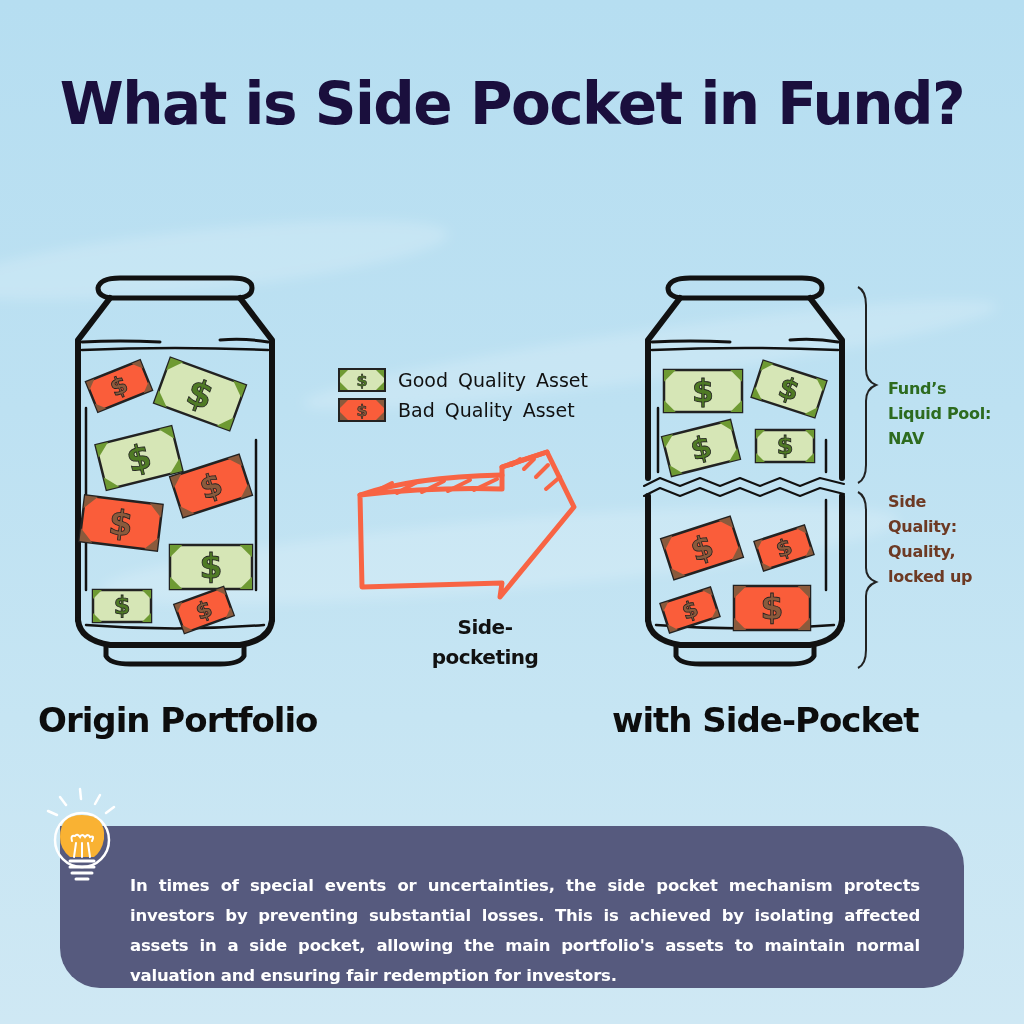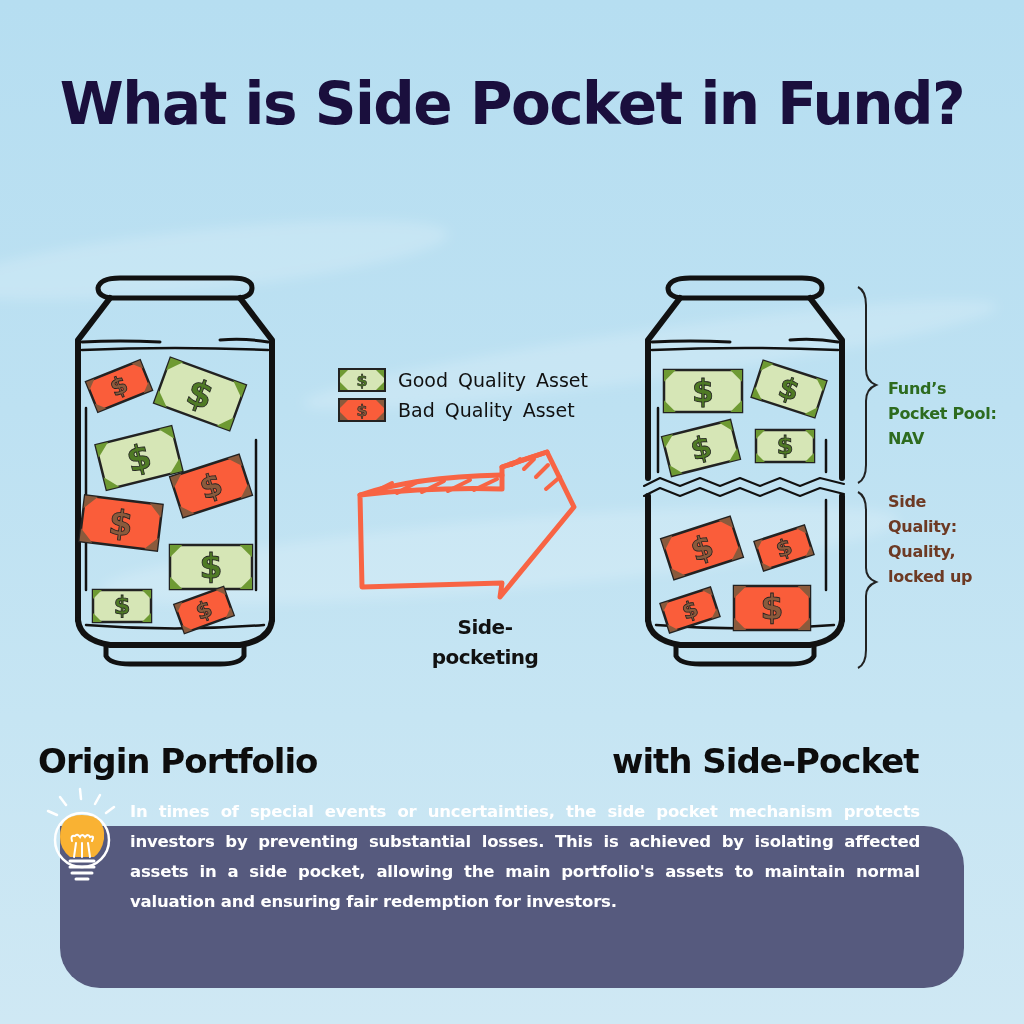--- a/index.html
+++ b/index.html
@@ -10,21 +10,21 @@
   }
   .streak { position:absolute; background:rgba(255,255,255,0.18); border-radius:50%; filter:blur(6px); }
   .title {
     position:absolute; left:0; top:70px; width:1024px; text-align:center;
     font-family:"DejaVu Sans", sans-serif; font-weight:bold;
     font-size:58px; letter-spacing:-1.5px; color:#1a0f3d;
   }
   .jar { position:absolute; }
   .caption {
     position:absolute; font-family:"DejaVu Sans", sans-serif; font-weight:bold;
-    font-size:34px; letter-spacing:-1px; color:#0d0d0d;margin-top:41px;
+    font-size:34px; letter-spacing:-1px; color:#0d0d0d;
   }
   .legend { position:absolute; left:338px; top:365px; }
   .legend-row { display:flex; align-items:center; height:30px; }
   .legend-row svg { margin-right:12px; }
   .legend-label { font-family:"DejaVu Sans", sans-serif; font-size:19px; color:#111; word-spacing:4px; }
   .arrow { position:absolute; left:352px; top:437px; }
   .arrow-label {
     position:absolute; left:420px; top:612px; width:130px; text-align:center;
     font-family:"DejaVu Sans", sans-serif; font-weight:bold; font-size:20px; line-height:30px; color:#111;
     letter-spacing:-0.5px;
@@ -36,21 +36,21 @@
   }
   .note-side {
     position:absolute; left:888px; top:489px; font-weight:bold; font-size:16px; line-height:25px;
     color:#6d3a24; font-family:"DejaVu Sans", sans-serif; letter-spacing:-0.3px;
   }
   .info-box {
     position:absolute; left:60px; top:826px; width:904px; height:162px;
     background:#565a7e; border-radius:0 40px 40px 40px;
   }
   .info-text {
-    position:absolute; left:130px; top:797px; width:790px;
+    position:absolute; left:130px; top:871px; width:790px;
     color:#ffffff; font-family:"DejaVu Sans", sans-serif; font-weight:bold;
     font-size:16.5px; line-height:30px; text-align:justify; letter-spacing:-0.2px;
   }
   .bulb { position:absolute; left:40px; top:785px; }
 </style>
 </head>
 <body>
 
 <div class="streak" style="left:-50px;top:230px;width:500px;height:60px;transform:rotate(-6deg);"></div>
 <div class="streak" style="left:300px;top:330px;width:700px;height:50px;transform:rotate(-8deg);"></div>
@@ -274,21 +274,21 @@
 
 <svg class="brace" style="left:852px;top:285px;" width="30" height="200" viewBox="0 0 30 200">
   <path d="M6 2 Q14 6 14 20 L14 84 Q14 96 24 100 Q14 104 14 116 L14 180 Q14 194 6 198" fill="none" stroke="#222" stroke-width="2"></path>
 </svg>
 <svg class="brace" style="left:852px;top:490px;" width="30" height="180" viewBox="0 0 30 180">
   <path d="M6 2 Q14 6 14 20 L14 78 Q14 88 24 92 Q14 96 14 106 L14 160 Q14 174 6 178" fill="none" stroke="#222" stroke-width="2"></path>
 </svg>
 
 <div class="note-liquid">
   <div>Fund’s</div>
-  <div>Pocket Pool:</div>
+  <div>Liquid Pool:</div>
   <div>NAV</div>
 </div>
 <div class="note-side">
   <div>Side</div>
   <div>Quality:</div>
   <div>Quality,</div>
   <div>locked up</div>
 </div>
 
 <div class="info-box"></div>

